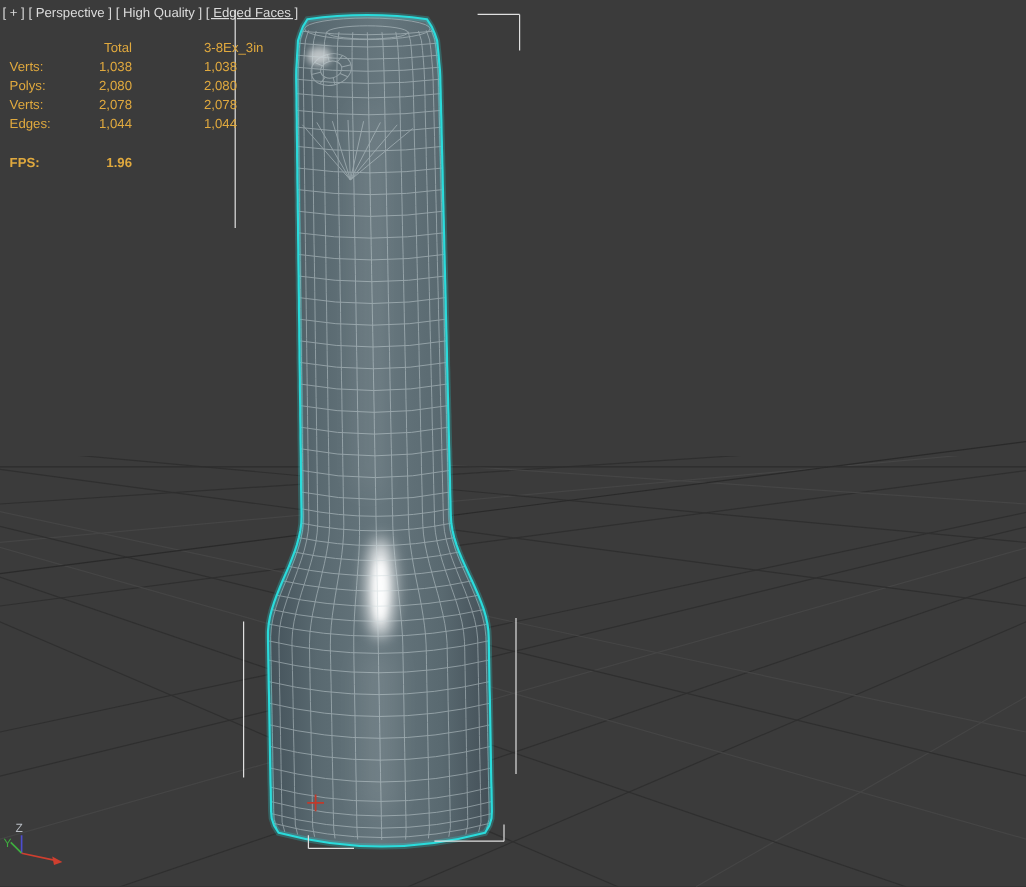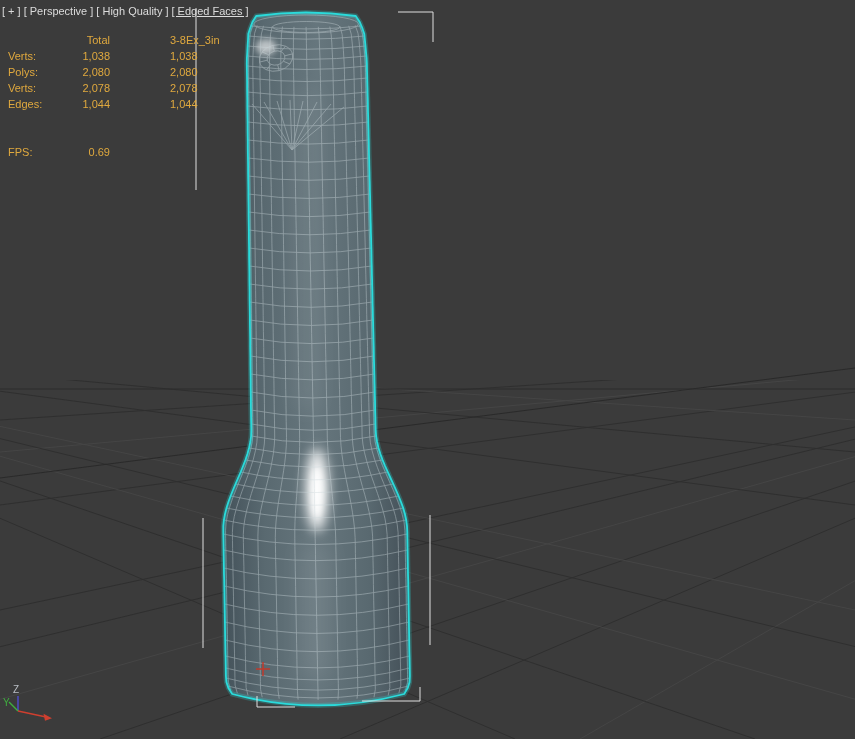--- a/index.html
+++ b/index.html
@@ -9,21 +9,21 @@
     -webkit-user-select:none;user-select:none;
   }
   #scene{position:absolute;left:0;top:0;display:block;}
   .vp-label{position:absolute;top:5px;left:2px;color:#dcdcdc;font-size:11px;white-space:nowrap;}
   .vp-label span{margin-right:3px;cursor:pointer;}
   .vp-label .underline{text-decoration:underline;}
   .stats{position:absolute;top:32px;left:8px;font-size:11px;line-height:16px;color:#e0a93e;}
   .srow{display:grid;grid-template-columns:38px 32px auto;column-gap:6px;gap:32px;}
   .srow .c2{text-align:right;}
   .srow .c3{padding-left:28px;}
-  .srow.fps{margin-top:32px;}
+  .srow.fps{margin-top:16px;font-weight:bold;}
   .axis{position:absolute;left:2px;bottom:2px;}
   .axis text{font-size:10px;fill:#b9bec4;}
   .axis .ylab{fill:#3fae3f;}
 </style>
 </head>
 <body>
 
 <div class="viewport" style="background: rgb(59, 59, 59);">
 
   <svg id="scene" width="855" height="739" viewBox="0 0 855 739">
@@ -203,21 +203,21 @@
       <span class="c2">2,078</span>
       <span class="c3">2,078</span>
     </div>
     <div class="srow">
       <span class="c1">Edges:</span>
       <span class="c2">1,044</span>
       <span class="c3">1,044</span>
     </div>
     <div class="srow fps">
       <span class="c1">FPS:</span>
-      <span class="c2">0.69</span>
+      <span class="c2">1.96</span>
       <span class="c3"></span>
     </div>
   </div>
 
   <svg class="axis" width="70" height="56" viewBox="0 0 70 56">
     <text x="11" y="12">Z</text>
     <line x1="16" y1="15" x2="16" y2="30" stroke="#4d4dd0" stroke-width="1.4"></line>
     <text x="1" y="25" class="ylab">Y</text>
     <line x1="16" y1="30" x2="7" y2="21" stroke="#3fae3f" stroke-width="1.4"></line>
     <line x1="16" y1="30" x2="44" y2="36" stroke="#cf3f2f" stroke-width="1.4"></line>

